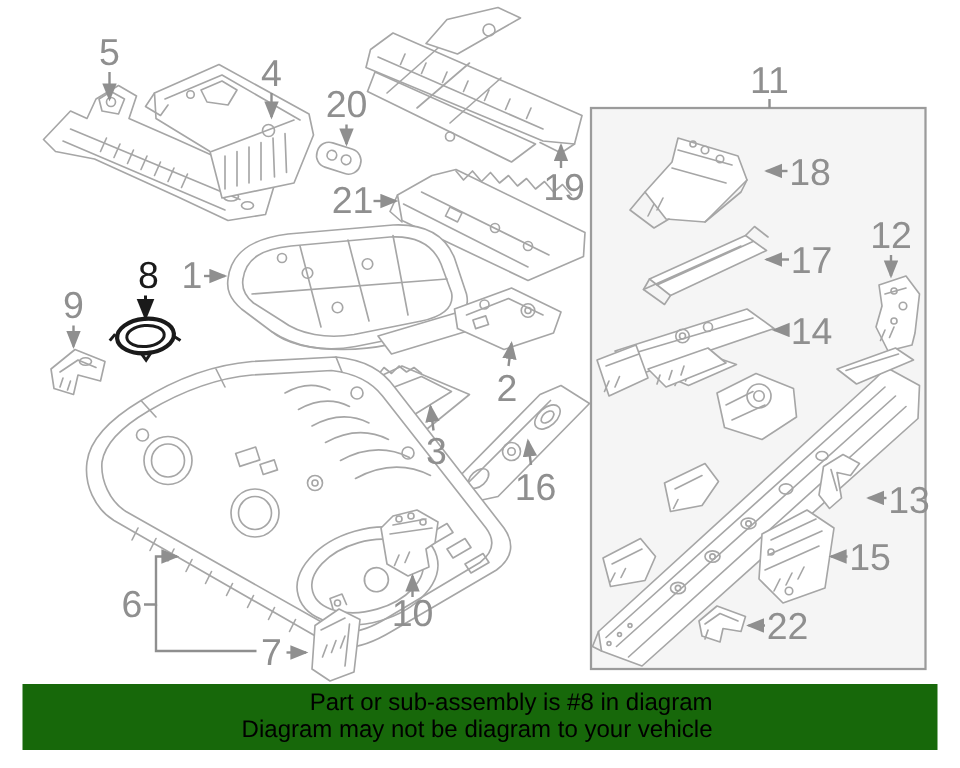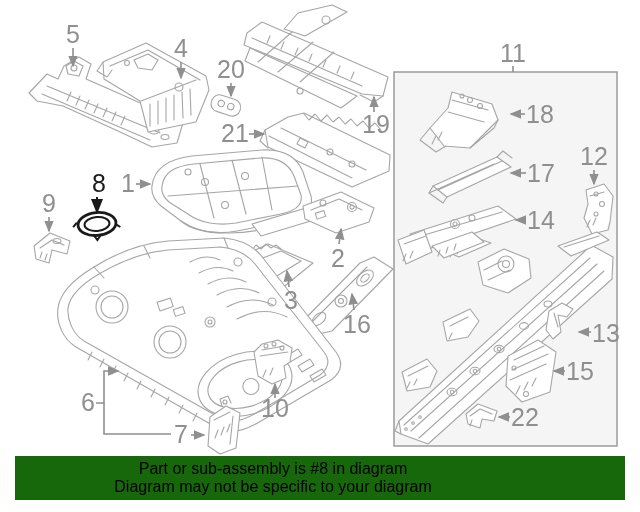--- a/index.html
+++ b/index.html
@@ -14,21 +14,21 @@
   .pf{fill:#ffffff;stroke:var(--line);stroke-width:1.1;stroke-linejoin:round;stroke-linecap:round;}
   .box{fill:var(--box-fill);stroke:var(--box-border);stroke-width:1.5;}
   .lbl{font-family:"Liberation Sans",sans-serif;font-size:25px;fill:var(--label);text-anchor:middle;}
   .lbl.hl{fill:var(--highlight);}
   .leader{fill:none;stroke:var(--label);stroke-width:1.6;}
   .leader.hl{stroke:var(--highlight);stroke-width:2;}
   .h{fill:none;stroke:var(--highlight);stroke-width:2.8;}
   .h2{fill:none;stroke:var(--highlight);stroke-width:2;}
   .banner{position:absolute;left:15px;top:456px;width:610px;height:44px;background:var(--banner-bg);
           color:var(--banner-text);display:flex;flex-direction:column;justify-content:center;}
-  .banner .tx{width:460px;text-align:center;font-size:16px;line-height:18.5px;padding-left:28px;}
+  .banner .tx{width:460px;text-align:right;font-size:16px;line-height:18.5px;}
 </style>
 </head>
 <body>
 
 <div class="stage">
   <svg class="canvas" width="640" height="512" viewBox="0 0 640 512">
     <defs>
       <marker id="ag" markerWidth="9" markerHeight="8" refX="6.5" refY="3" orient="auto">
         <path d="M0,0 L7.5,3 L0,6 Z" fill="#8f8f8f"></path>
       </marker>
@@ -366,15 +366,15 @@
         </g>
         <g>
           <polyline points="191,435 204,435" class="leader" marker-end="url(#ag)"></polyline>
           <text x="181" y="443" class="lbl">7</text>
         </g>
       </g>
   </svg>
 
   <div class="banner">
     <div class="tx">Part or sub-assembly is #8 in diagram</div>
-    <div class="tx">Diagram may not be specific to your diagram</div>
+    <div class="tx">Diagram may not be diagram to your vehicle</div>
   </div>
 </div>
 
 </body></html>

